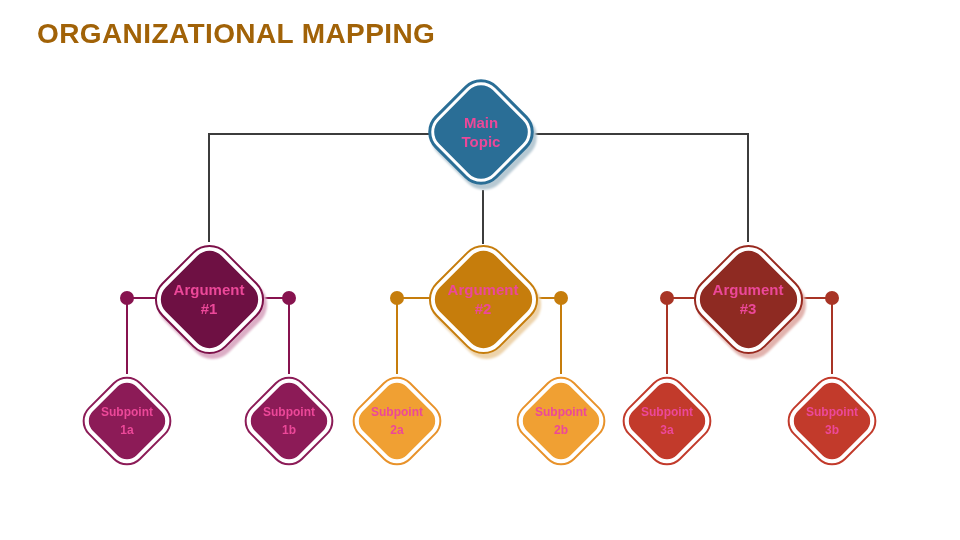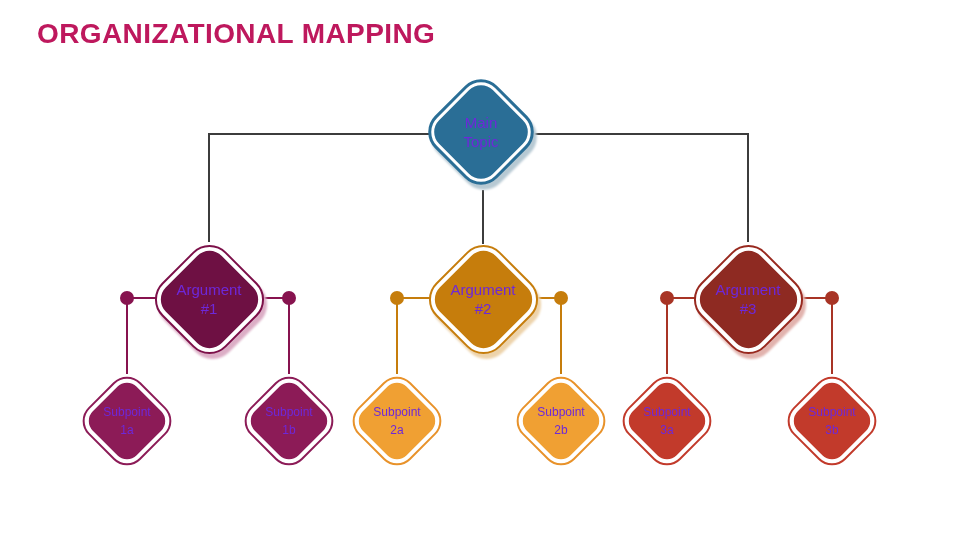--- a/index.html
+++ b/index.html
@@ -31,38 +31,38 @@
     transform:rotate(45deg);
     border-radius:26%;
   }
   .rot .fillin {
     position:absolute; inset:4px;
     background:var(--fill, #888);
     border-radius:22%;
   }
   .label {
     position:relative; z-index:3;
-    color:#6d28d9; font-weight:normal; text-align:center;
+    color:#ec4899; font-weight:bold; text-align:center;
     white-space:pre-line;
   }
   .node.main { width:118px; height:118px; }
   .node.main .rot { width:82px; height:82px; border-width:3px; }
   .node.main .fillin { inset:3px; }
   .node.main .label { font-size:15px; line-height:19px; }
   .node.arg { width:124px; height:124px; }
   .node.arg .rot { width:87px; height:87px; }
   .node.arg .label { font-size:15px; line-height:19px; }
   .node.sub { width:100px; height:100px; }
   .node.sub .rot { width:70px; height:70px; }
   .node.sub .label { font-size:12px; line-height:18px; }
 </style>
 </head>
 <body>
 
-<div class="slide-title" style="color: #be185d;">ORGANIZATIONAL MAPPING</div>
+<div class="slide-title" style="color: #a16207;">ORGANIZATIONAL MAPPING</div>
 
 <div>
 
   <div class="line" style="left: 209px; top: 133px; width: 540px; height: 2px; background: rgb(60, 60, 60);"></div>
   <div class="line" style="left: 208px; top: 133px; width: 2px; height: 109px; background: rgb(60, 60, 60);"></div>
   <div class="line" style="left: 747px; top: 133px; width: 2px; height: 109px; background: rgb(60, 60, 60);"></div>
   <div class="line" style="left: 482px; top: 190px; width: 2px; height: 54px; background: rgb(60, 60, 60);"></div>
 
   <div class="line" style="left: 127px; top: 297px; width: 163px; height: 2px; background: rgb(135, 19, 79);"></div>
   <div class="line" style="left: 126px; top: 298px; width: 2px; height: 76px; background: rgb(135, 19, 79);"></div>

